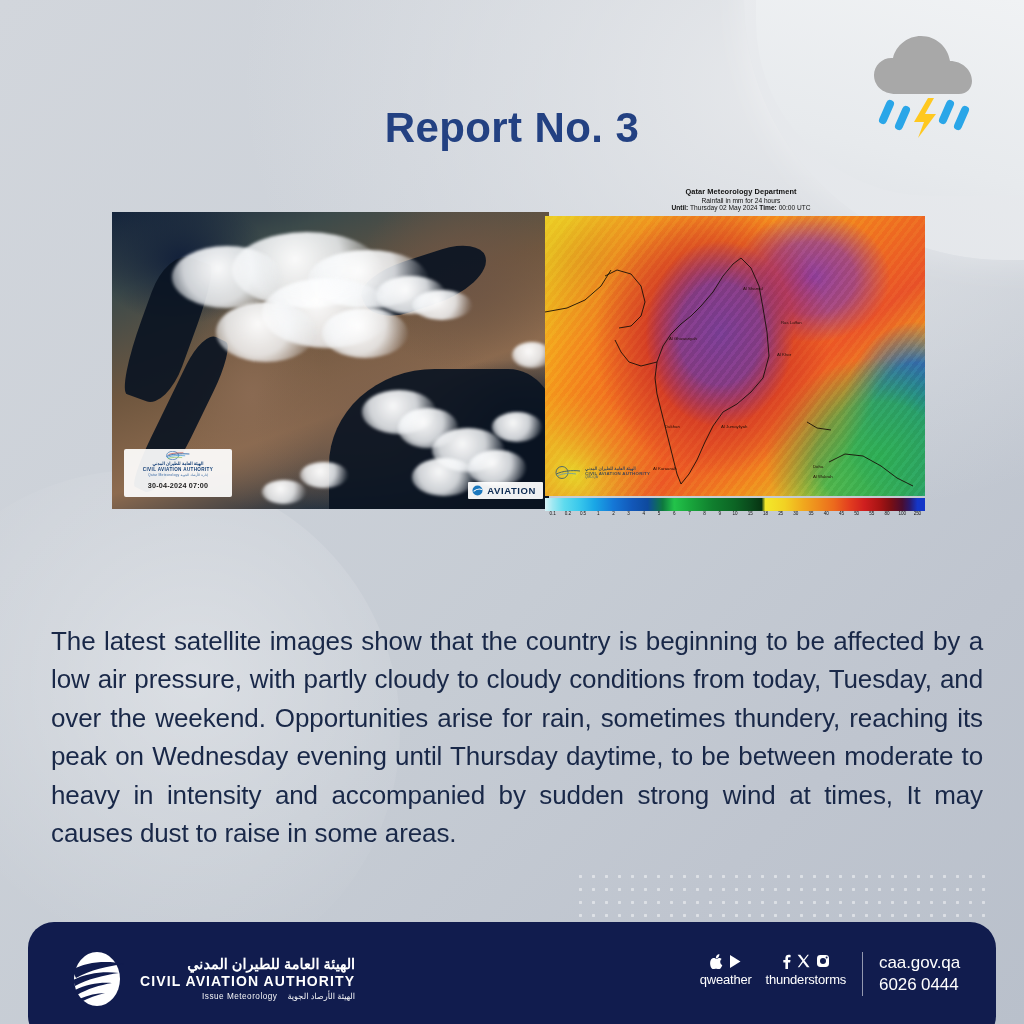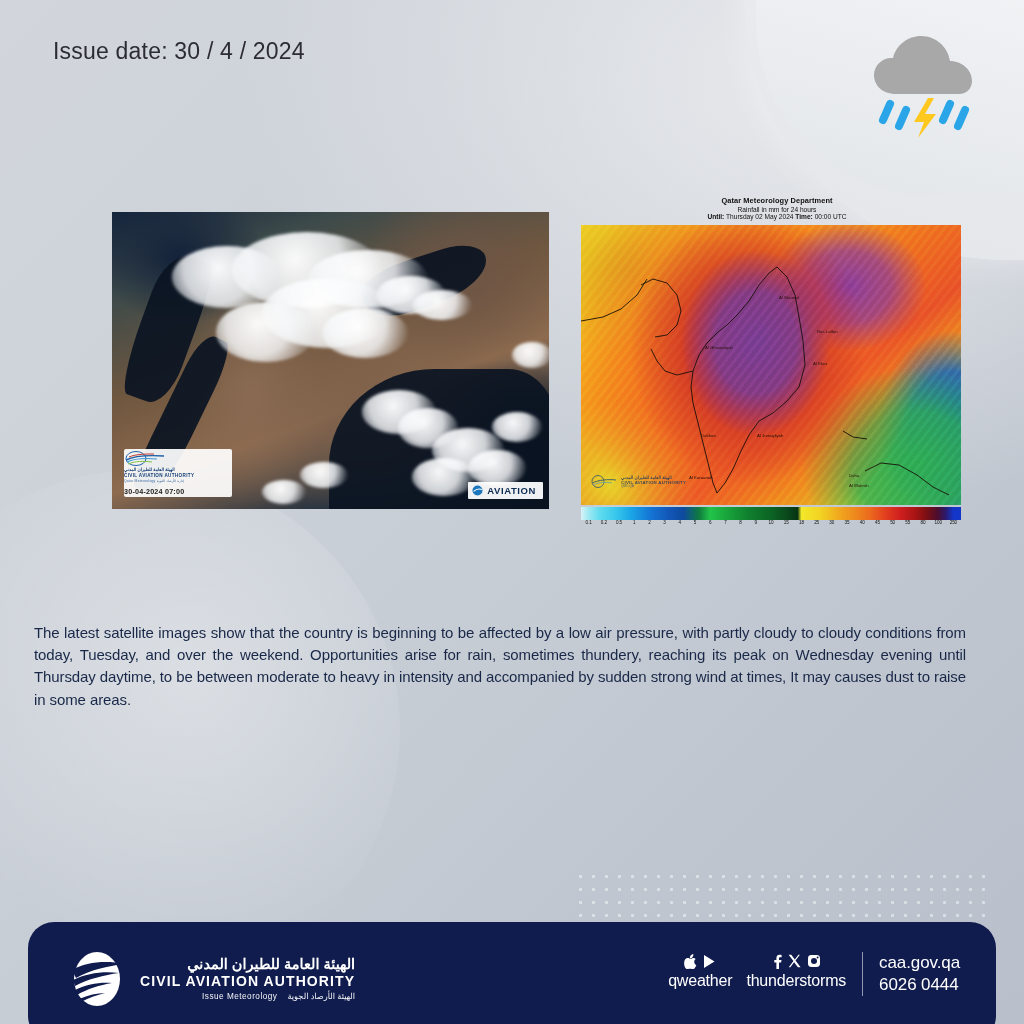--- a/index.html
+++ b/index.html
@@ -155,24 +155,24 @@
   .sat-credit {
     position: absolute;
     left: 12px;
     bottom: 12px;
     width: 108px;
     height: 48px;
     background: rgba(255,255,255,0.92);
     border-radius: 2px;
     display: flex;
     flex-direction: column;
-    align-items: flex-start;
+    align-items: center;
     justify-content: center;
     gap: 1px;
-    padding: 2px 0 1px;
+    padding: 2px 0 7px;
     box-sizing: border-box;
   }
   .sat-credit .cc-ar { font-size: 4.4px; color: #123e76; font-weight: 700; letter-spacing: .1px; }
   .sat-credit .cc-en { font-size: 4.6px; color: #123e76; font-weight: 700; letter-spacing: .35px; }
   .sat-credit .cc-sub { font-size: 3.4px; color: #3b6ba5; letter-spacing: .2px; }
   .sat-credit .cc-time { font-size: 7.2px; color: #1a1a1a; font-weight: 600; margin-top: 3px; letter-spacing: .2px; }
   .eumetsat {
     position: absolute;
     right: 6px;
     bottom: 10px;
@@ -185,24 +185,23 @@
     display: flex;
     align-items: center;
     gap: 4px;
     border-radius: 1px;
   }
 
   
   .rain {
     position: absolute;
     left: 545px;
-    top: 20px;
+    top: 11px;
     width: 392px;
     height: 330px;
-    margin-left: 36px;
   }
   .rain-head {
     text-align: center;
     color: #101010;
     line-height: 1.16;
     padding-top: 1px;
   }
   .rain-head .rh1 { font-size: 7.4px; font-weight: 700; letter-spacing: .1px; }
   .rain-head .rh2 { font-size: 6.6px; font-weight: 400; }
   .rain-head .rh3 { font-size: 6.6px; font-weight: 400; }
@@ -293,24 +292,24 @@
   }
   .warning .warn-tri {
     display: inline-block;
     vertical-align: -3px;
     margin-right: -16px;
     position: relative;
     z-index: 2;
   }
   .body-para {
     position: absolute;
-    left: 34px;
+    left: 51px;
     width: 932px;
     color: #192848;
-    font-size: 15px;
+    font-size: 26px;
     line-height: 1.48;
     text-align: justify;
     letter-spacing: -0.1px;
   }
   .body-para.p1 { top: 622px; }
   .body-para.p2 { top: 782px; }
 
   
   .footer {
     position: absolute;
@@ -344,21 +343,21 @@
     color: #fff;
   }
   .fc-col { text-align: center; }
   .fc-icons {
     height: 18px;
     display: flex;
     align-items: center;
     justify-content: center;
     gap: 6px;
   }
-  .fc-label { font-size: 16px; letter-spacing: -0.2px; margin-top: 2px; }
+  .fc-label { font-size: 13px; letter-spacing: -0.2px; margin-top: 2px; }
   .fc-div { width: 1px; height: 44px; background: rgba(255,255,255,0.55); margin: 0 2px; }
   .fc-right { text-align: left; line-height: 1.3; }
   .fc-right div { font-size: 17px; letter-spacing: -0.1px; }
 </style>
 </head>
 <body>
 
 <div class="page">
 
   <div class="hero-blob"></div>
@@ -370,21 +369,21 @@
     <path d="M32 66 C18 66 10 57 10 47 C10 37 19 29 29 30 C32 17 44 8 57 8 C72 8 84 19 86 33 C98 33 108 42 108 53 C108 60 103 66 95 66 Z" fill="#a8a8a8"></path>
     <g stroke="#2aa6e8" stroke-width="8" stroke-linecap="round">
       <line x1="26" y1="76" x2="19" y2="92"></line>
       <line x1="42" y1="82" x2="35" y2="98"></line>
       <line x1="86" y1="76" x2="79" y2="92"></line>
       <line x1="101" y1="82" x2="94" y2="98"></line>
     </g>
     <path d="M64 70 L50 94 L60 94 L54 110 L72 86 L61 86 L70 70 Z" fill="#ffc81f"></path>
   </svg>
 
-  <div class="issue-date">Issue date: 30 / 4 / 2024</div>
+  <div class="report-title">Report No. 3</div>
 
   <div class="img-band">
 
     <div class="sat">
       <div class="sat-base"></div>
       <div class="sat-sea gulf-left"></div>
       <div class="sat-sea red-sea"></div>
       <div class="sat-sea gulf-ne"></div>
       <div class="sat-sea arab-sea"></div>
 

